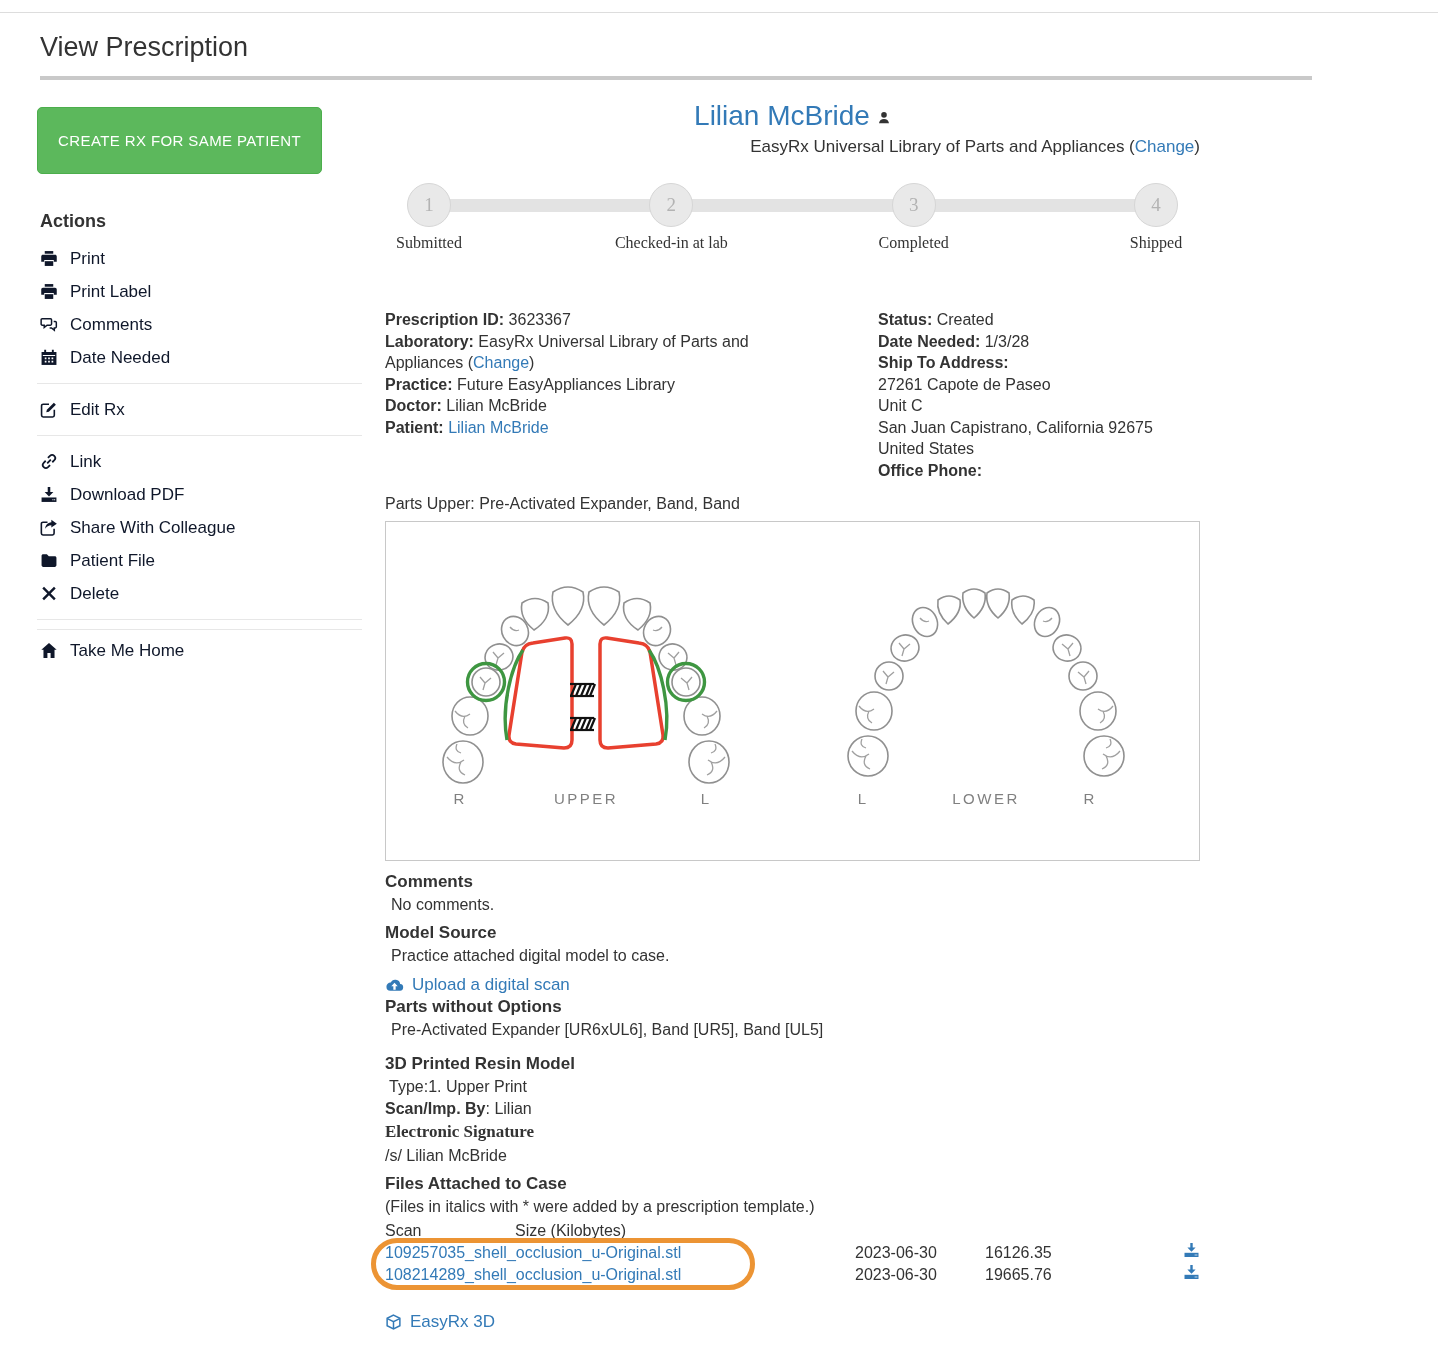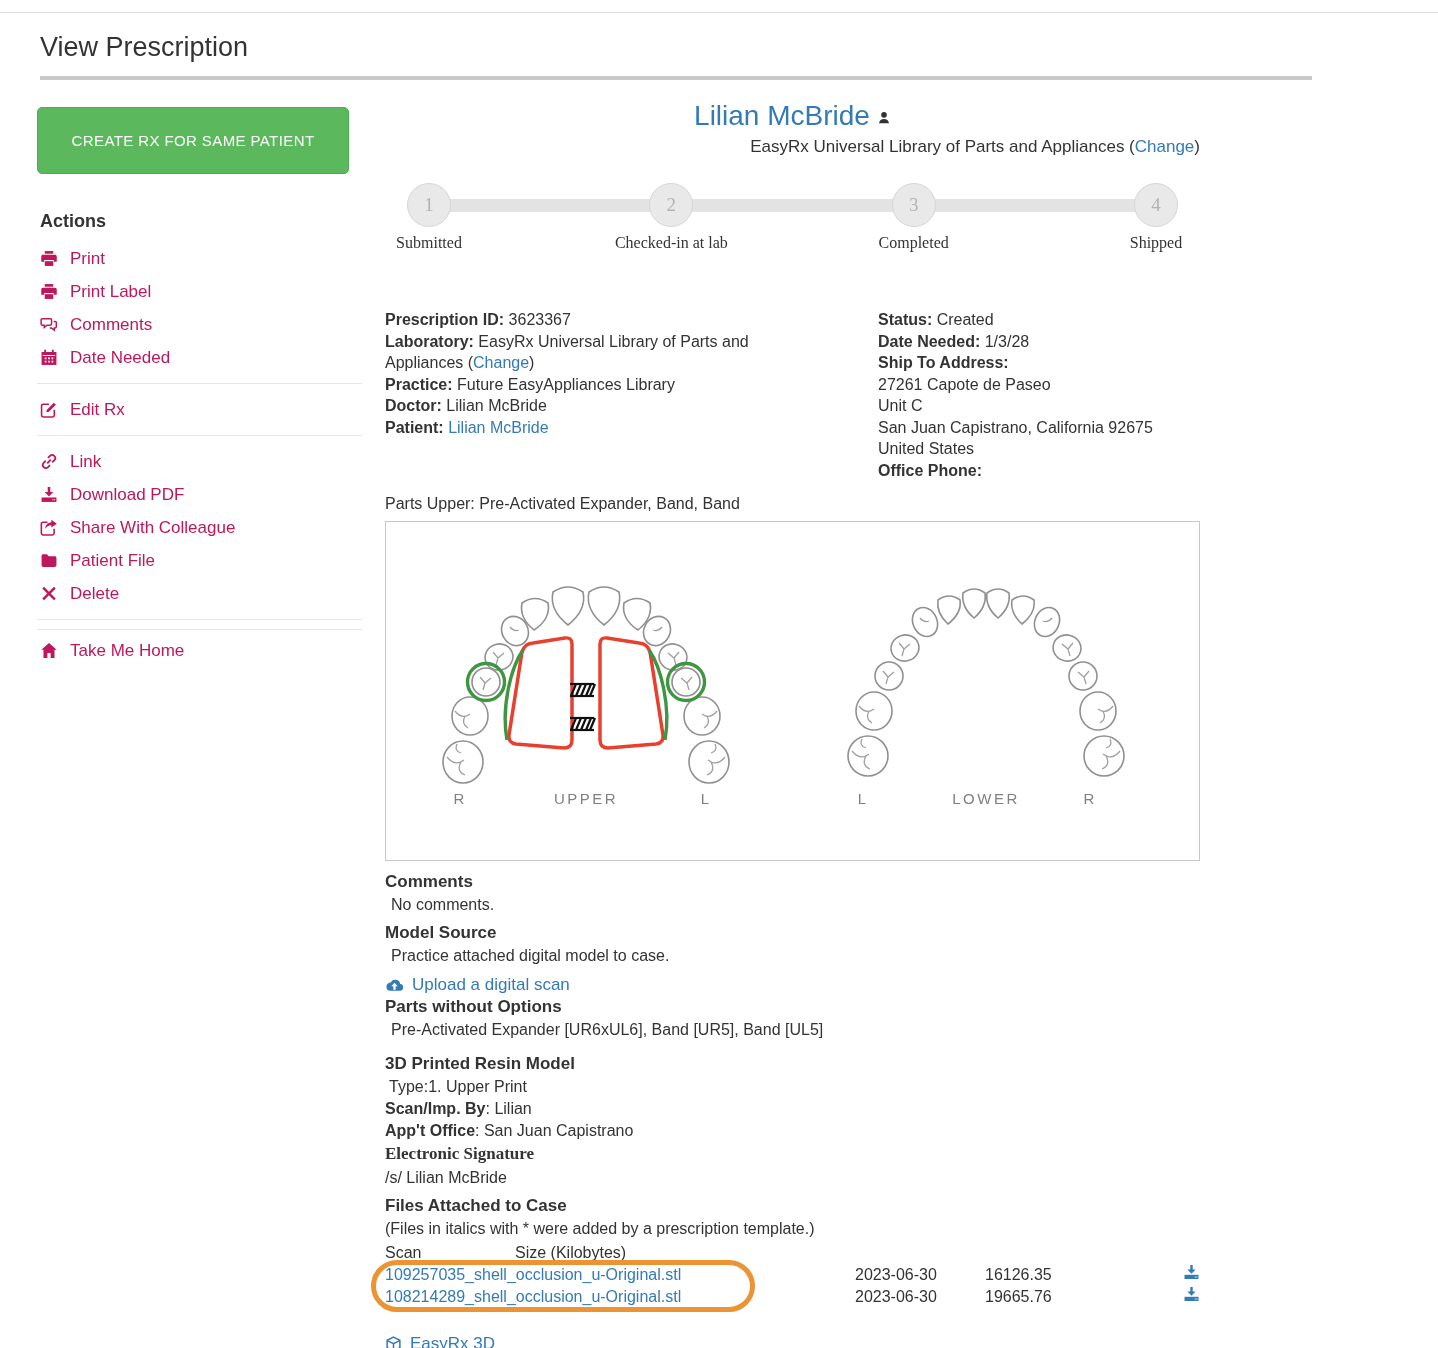--- a/index.html
+++ b/index.html
@@ -10,28 +10,28 @@
   }
   .top-rule { height:1px; background:#ddd; margin-top:12px; }
   .page-title { font-size:27px; font-weight:normal; color:#333; margin:19px 0 0 40px; }
   .title-rule { height:4px; background:#c9c9c9; margin:13px 126px 0 40px; }
 
   .layout { display:flex; margin-top:20px; align-items:flex-start; }
 
   
   .sidebar { width:325px; margin-left:37px; flex:none; }
   .create-btn {
-    display:block; width:312px; height:67px; margin-top:7px;
+    display:block; width:285px; height:67px; margin-top:7px;
     background:#5cb85c; border:1px solid #4cae4c; border-radius:5px;
     color:#fff; font-size:15px; letter-spacing:.4px; cursor:pointer;
     font-family:"Liberation Sans", sans-serif;
   }
   .actions-heading { font-size:18px; font-weight:bold; margin:37px 0 10px 3px; }
   .side-link {
-    display:flex; align-items:center; gap:12px; color:#be185d;
+    display:flex; align-items:center; gap:12px; color:#0f172a;
     font-size:17px; padding:6.5px 0 6.5px 3px; cursor:pointer; text-decoration:none;
   }
   .side-link svg { width:18px; height:17px; flex:none; }
   .side-divider { border-top:1px solid #e7e7e7; margin:9px 0; }
   .side-divider.tight { margin:4px 0; }
 
   
   .main { width:815px; margin-left:23px; flex:none; }
   .patient-header { text-align:center; }
   .patient-name { color:#337ab7; font-size:28px; font-weight:normal; display:inline; }
@@ -380,21 +380,20 @@
           </svg>
         <span>Upload a digital scan</span>
       </a>
 
       <div class="sec-heading" style="margin-top:0;">Parts without Options</div>
       <div class="sec-body">Pre-Activated Expander [UR6xUL6], Band [UR5], Band [UL5]</div>
 
       <div class="sec-heading" style="margin-top:13px;">3D Printed Resin Model</div>
       <div class="sec-body" style="margin-left:4px;"><span>Type:</span><span>1. Upper Print</span></div>
       <div style="line-height:22px;"><b>Scan/Imp. By</b><span>: Lilian</span></div>
-      <div style="line-height:22px;"><b>App't Office</b><span>: San Juan Capistrano</span></div>
 
       <div class="sec-heading" style="margin-top:2px;font-family:Liberation Serif, serif;">Electronic Signature</div>
       <div style="line-height:24px;">/s/ Lilian McBride</div>
 
       <div class="sec-heading" style="margin-top:6px;">Files Attached to Case</div>
       <div style="line-height:22px;">(Files in italics with * were added by a prescription template.)</div>
 
       <div class="file-table">
         <div class="file-row">
           <div class="col-date">Scan</div>

